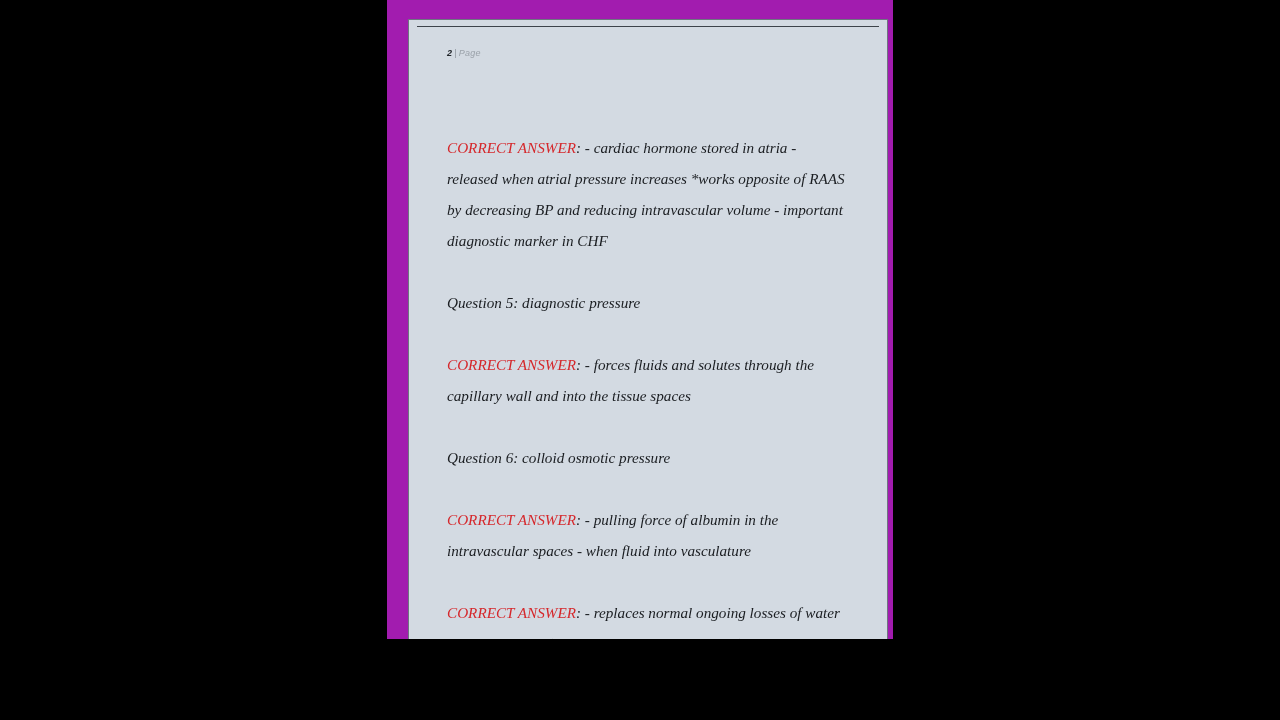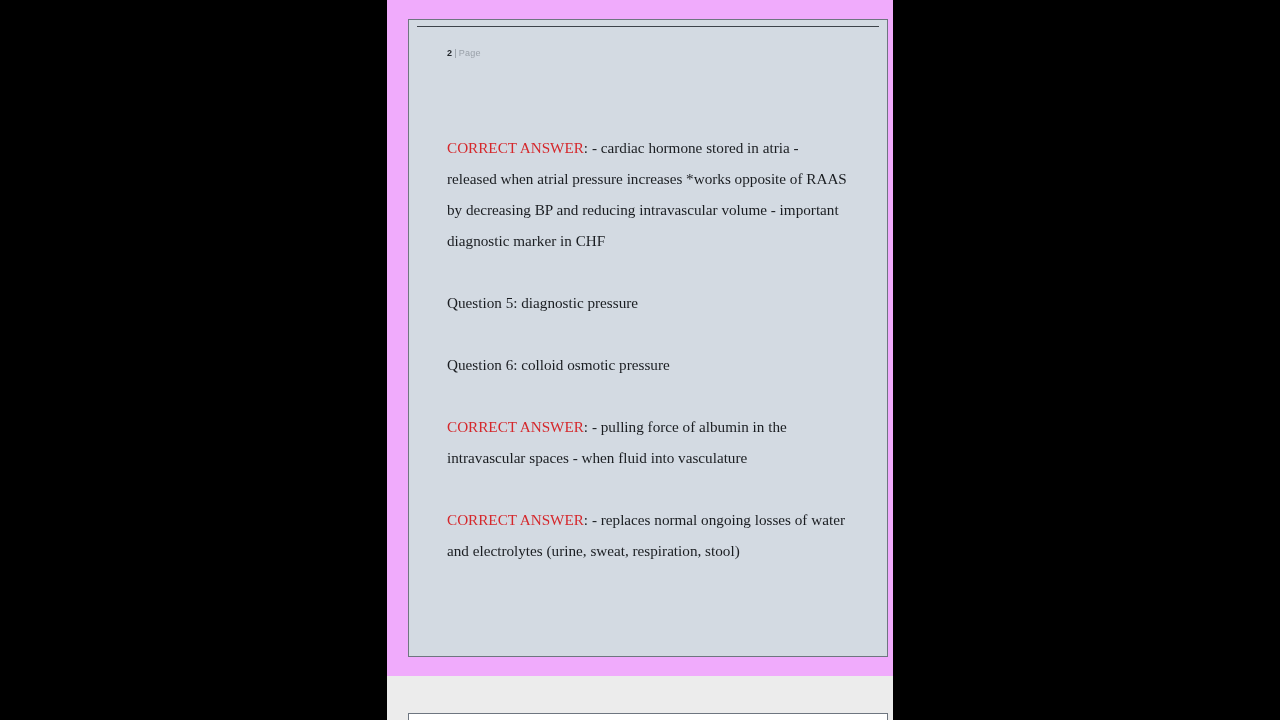--- a/index.html
+++ b/index.html
@@ -33,23 +33,24 @@
   }
   .letterbox.left  { left: 0;   width: 387px; }
   .letterbox.right { left: 893px; width: 387px; }
 
   
   #doc-viewport {
     position: absolute;
     left: 387px;
     top: 0;
     width: 506px;
-    height: 720px;
-    background: #f0abfc;
+    height: 639px;
+    background: #a21caf;
     overflow: hidden;
+    font-style: italic;
   }
 
   
   .page {
     position: absolute;
     left: 21px;            
     width: 480px;
     background: #d3dae2;
     border: 1px solid #6e7680;
     box-sizing: border-box;
@@ -145,20 +146,21 @@
       <div class="page-header">
         <span class="pg-num">2</span><span class="pg-sep">|</span><span class="pg-word">Page</span>
       </div>
 
       <div class="page-body">
 
         <p class="para"><span class="answer-label">CORRECT ANSWER</span><span class="answer-colon">:</span><span> - cardiac hormone stored in atria - released when atrial pressure increases *works opposite of RAAS by decreasing BP and reducing intravascular volume - important diagnostic marker in CHF</span></p>
 
         <p class="para q">Question 5: diagnostic pressure</p>
 
+        <p class="para"><span class="answer-label">CORRECT ANSWER</span><span class="answer-colon">:</span><span> - forces fluids and solutes through the capillary wall and into the tissue spaces</span></p>
 
         <p class="para q">Question 6: colloid osmotic pressure</p>
 
         <p class="para"><span class="answer-label">CORRECT ANSWER</span><span class="answer-colon">:</span><span> - pulling force of albumin in the intravascular spaces - when fluid into vasculature</span></p>
 
 
         <p class="para"><span class="answer-label">CORRECT ANSWER</span><span class="answer-colon">:</span><span> - replaces normal ongoing losses of water and electrolytes (urine, sweat, respiration, stool)</span></p>
 
       </div>
     </div>

